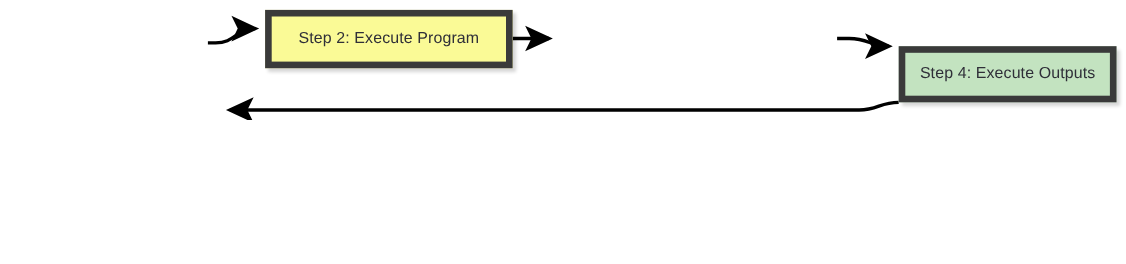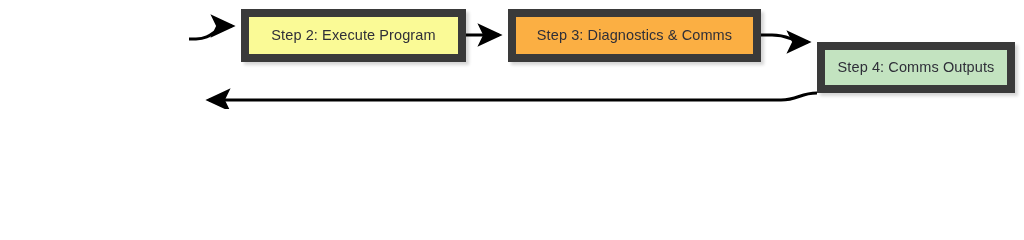--- a/index.html
+++ b/index.html
@@ -18,21 +18,21 @@
   .flow-svg {
     position: absolute;
     left: 0;
     top: 0;
     width: 1024px;
     height: 109px;
   }
   .node {
     position: absolute;
     box-sizing: border-box;
-    border: 8px solid #0f172a;
+    border: 6px solid #0f172a;
     display: flex;
     align-items: center;
     justify-content: center;
     box-shadow: 3px 3px 3px rgba(0,0,0,0.16);
     z-index: 2;
   }
   .node-label {
     font-size: 14.5px;
     color: #2f2f38;
     letter-spacing: 0.1px;
@@ -63,21 +63,18 @@
     <path d="M761,35 L772,35 C790,35 791,42 808,42" fill="none" stroke="#000000" stroke-width="3" stroke-linecap="butt" marker-end="url(#ah)"></path>
 
     <path d="M817,93 C800,93 798,100 781,100 L209,100" fill="none" stroke="#000000" stroke-width="3" stroke-linecap="butt" marker-end="url(#ah)"></path>
   </svg>
 
 
   <div class="node" id="node-step2" style="background: rgb(250, 250, 150); border-color: rgb(58, 58, 58);">
     <span class="node-label" style="color: rgb(47, 47, 56);">Step 2: Execute Program</span>
   </div>
 
-  <div class="node" id="node-step3" style="background: rgb(251, 175, 67); border-color: rgb(58, 58, 58);">
-    <span class="node-label" style="color: rgb(47, 47, 56);">Step 3: Diagnostics &amp; Comms</span>
-  </div>
 
   <div class="node" id="node-step4" style="background: rgb(195, 227, 192); border-color: rgb(58, 58, 58);">
-    <span class="node-label" style="color: rgb(47, 47, 56);">Step 4: Comms Outputs</span>
+    <span class="node-label" style="color: rgb(47, 47, 56);">Step 4: Execute Outputs</span>
   </div>
 
 </div>
 
 </body></html>

